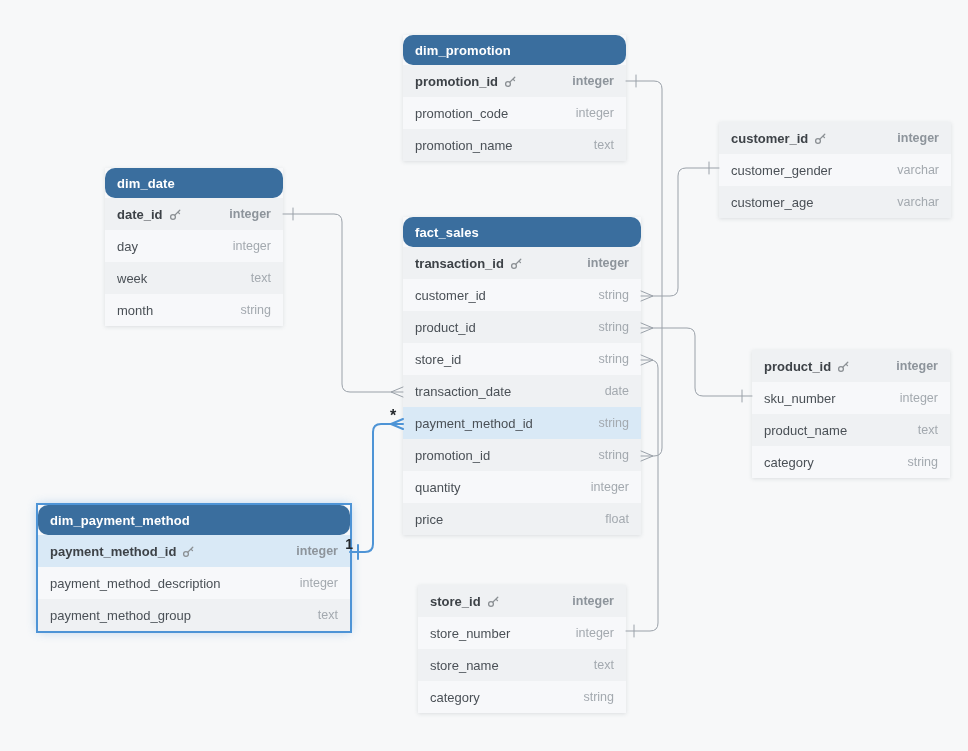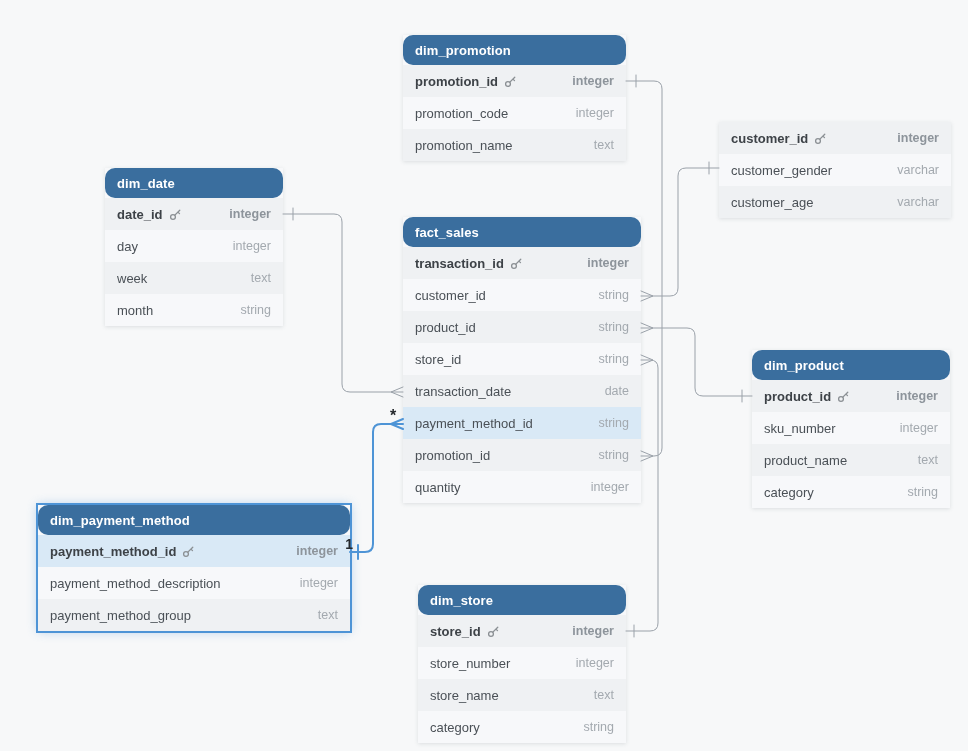--- a/index.html
+++ b/index.html
@@ -179,25 +179,28 @@
         <span>promotion_id</span>
       </span>
       <span class="ftype">string</span>
     </div>
     <div class="row" style="background: rgb(247, 248, 250);">
       <span class="fname">
         <span>quantity</span>
       </span>
       <span class="ftype">integer</span>
     </div>
+    <div class="row" style="background: rgb(239, 241, 243);">
+      <span class="fname">
+        <span>price</span>
+      </span>
+      <span class="ftype">float</span>
+    </div>
   </div>
 <div class="er-table" style="left: 752px; top: 350px; width: 198px;">
-    <div class="tbl-header" style="background: rgb(58, 110, 158);">
-      <span>dim_product</span>
-    </div>
     <div class="row pk" style="background: rgb(239, 241, 243);">
       <span class="fname">
         <span>product_id</span>
         <svg class="key-icon" viewBox="0 0 14 14">
           <circle cx="4.3" cy="9.7" r="2.6" fill="none" stroke="currentColor" stroke-width="1.4"></circle>
           <path d="M6.3 7.7 L11.6 2.4 M9.6 4.4 L11.3 6.1" fill="none" stroke="currentColor" stroke-width="1.4" stroke-linecap="round"></path>
         </svg>
       </span>
       <span class="ftype">integer</span>
     </div>
@@ -241,23 +244,20 @@
       <span class="ftype">integer</span>
     </div>
     <div class="row" style="background: rgb(239, 241, 243);">
       <span class="fname">
         <span>payment_method_group</span>
       </span>
       <span class="ftype">text</span>
     </div>
   </div>
 <div class="er-table" style="left: 418px; top: 585px; width: 208px;">
-    <div class="tbl-header" style="background: rgb(58, 110, 158);">
-      <span>dim_store</span>
-    </div>
     <div class="row pk" style="background: rgb(239, 241, 243);">
       <span class="fname">
         <span>store_id</span>
         <svg class="key-icon" viewBox="0 0 14 14">
           <circle cx="4.3" cy="9.7" r="2.6" fill="none" stroke="currentColor" stroke-width="1.4"></circle>
           <path d="M6.3 7.7 L11.6 2.4 M9.6 4.4 L11.3 6.1" fill="none" stroke="currentColor" stroke-width="1.4" stroke-linecap="round"></path>
         </svg>
       </span>
       <span class="ftype">integer</span>
     </div>

